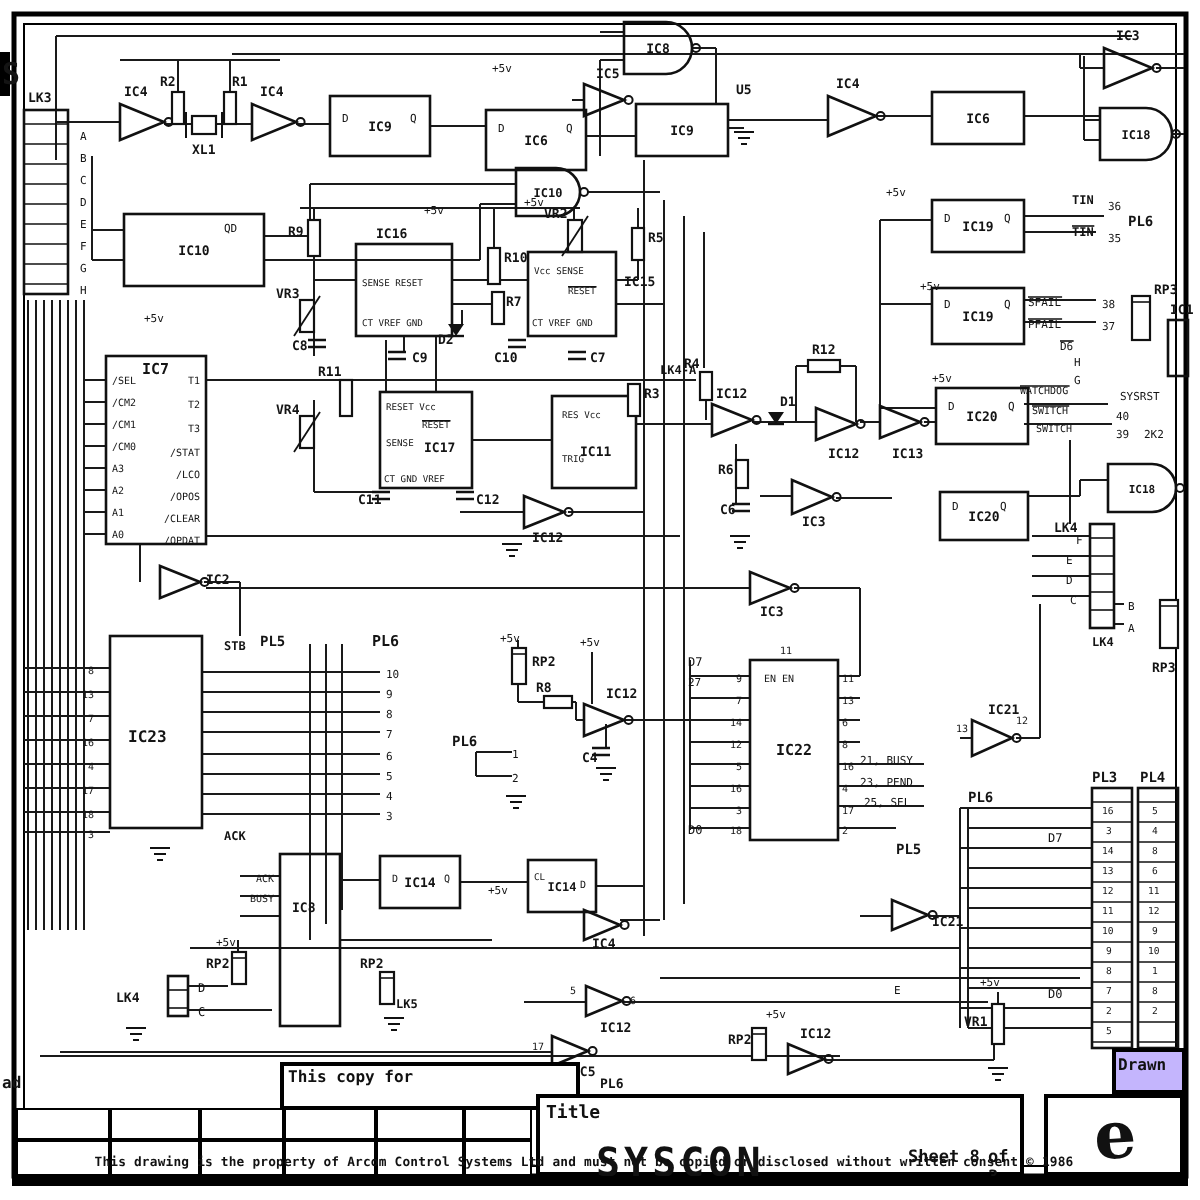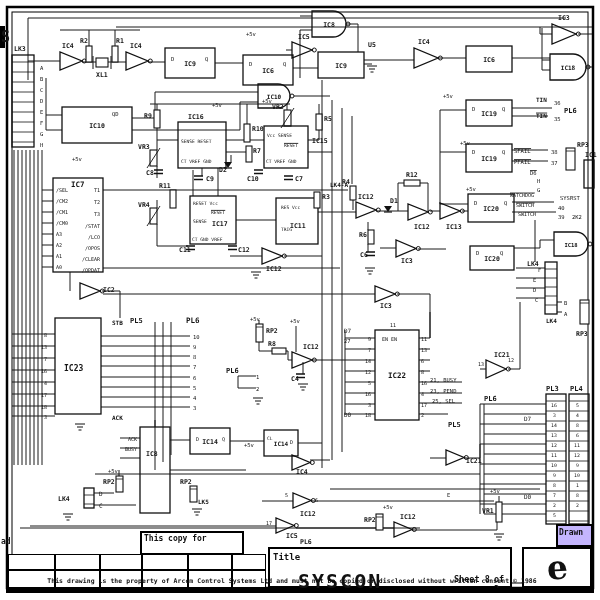--- a/index.html
+++ b/index.html
@@ -847,21 +847,21 @@
       <text x="285" y="497" font-size="5" text-anchor="start" font-family="&quot;DejaVu Sans Mono&quot;,monospace" font-weight="normal">5</text>
       <text x="315" y="502" font-size="5" text-anchor="start" font-family="&quot;DejaVu Sans Mono&quot;,monospace" font-weight="normal">6</text>
       <text x="266" y="525" font-size="5" text-anchor="start" font-family="&quot;DejaVu Sans Mono&quot;,monospace" font-weight="normal">17</text>
       <text x="300" y="544" font-size="6.5" text-anchor="start" font-family="&quot;DejaVu Sans Mono&quot;,monospace" font-weight="bold">PL6</text>
       <text x="383" y="509" font-size="5.5" text-anchor="start" font-family="&quot;DejaVu Sans Mono&quot;,monospace" font-weight="normal">+5v</text>
       <text x="490" y="493" font-size="5.5" text-anchor="start" font-family="&quot;DejaVu Sans Mono&quot;,monospace" font-weight="normal">+5v</text>
       <text x="447" y="497" font-size="5.5" text-anchor="start" font-family="&quot;DejaVu Sans Mono&quot;,monospace" font-weight="normal">E</text>
     </svg>
 
 
-  <div class="cell" style="left:140px;top:531px;width:104px;height:24px;font-size:8px;">
+  <div class="cell" style="left:140px;top:531px;width:150px;height:24px;font-size:8px;">
     <span>This copy for</span>
   </div>
 
   <div class="tb-grid">
     <div></div>
       <div></div>
       <div></div>
       <div></div>
       <div></div>
       <div></div>

